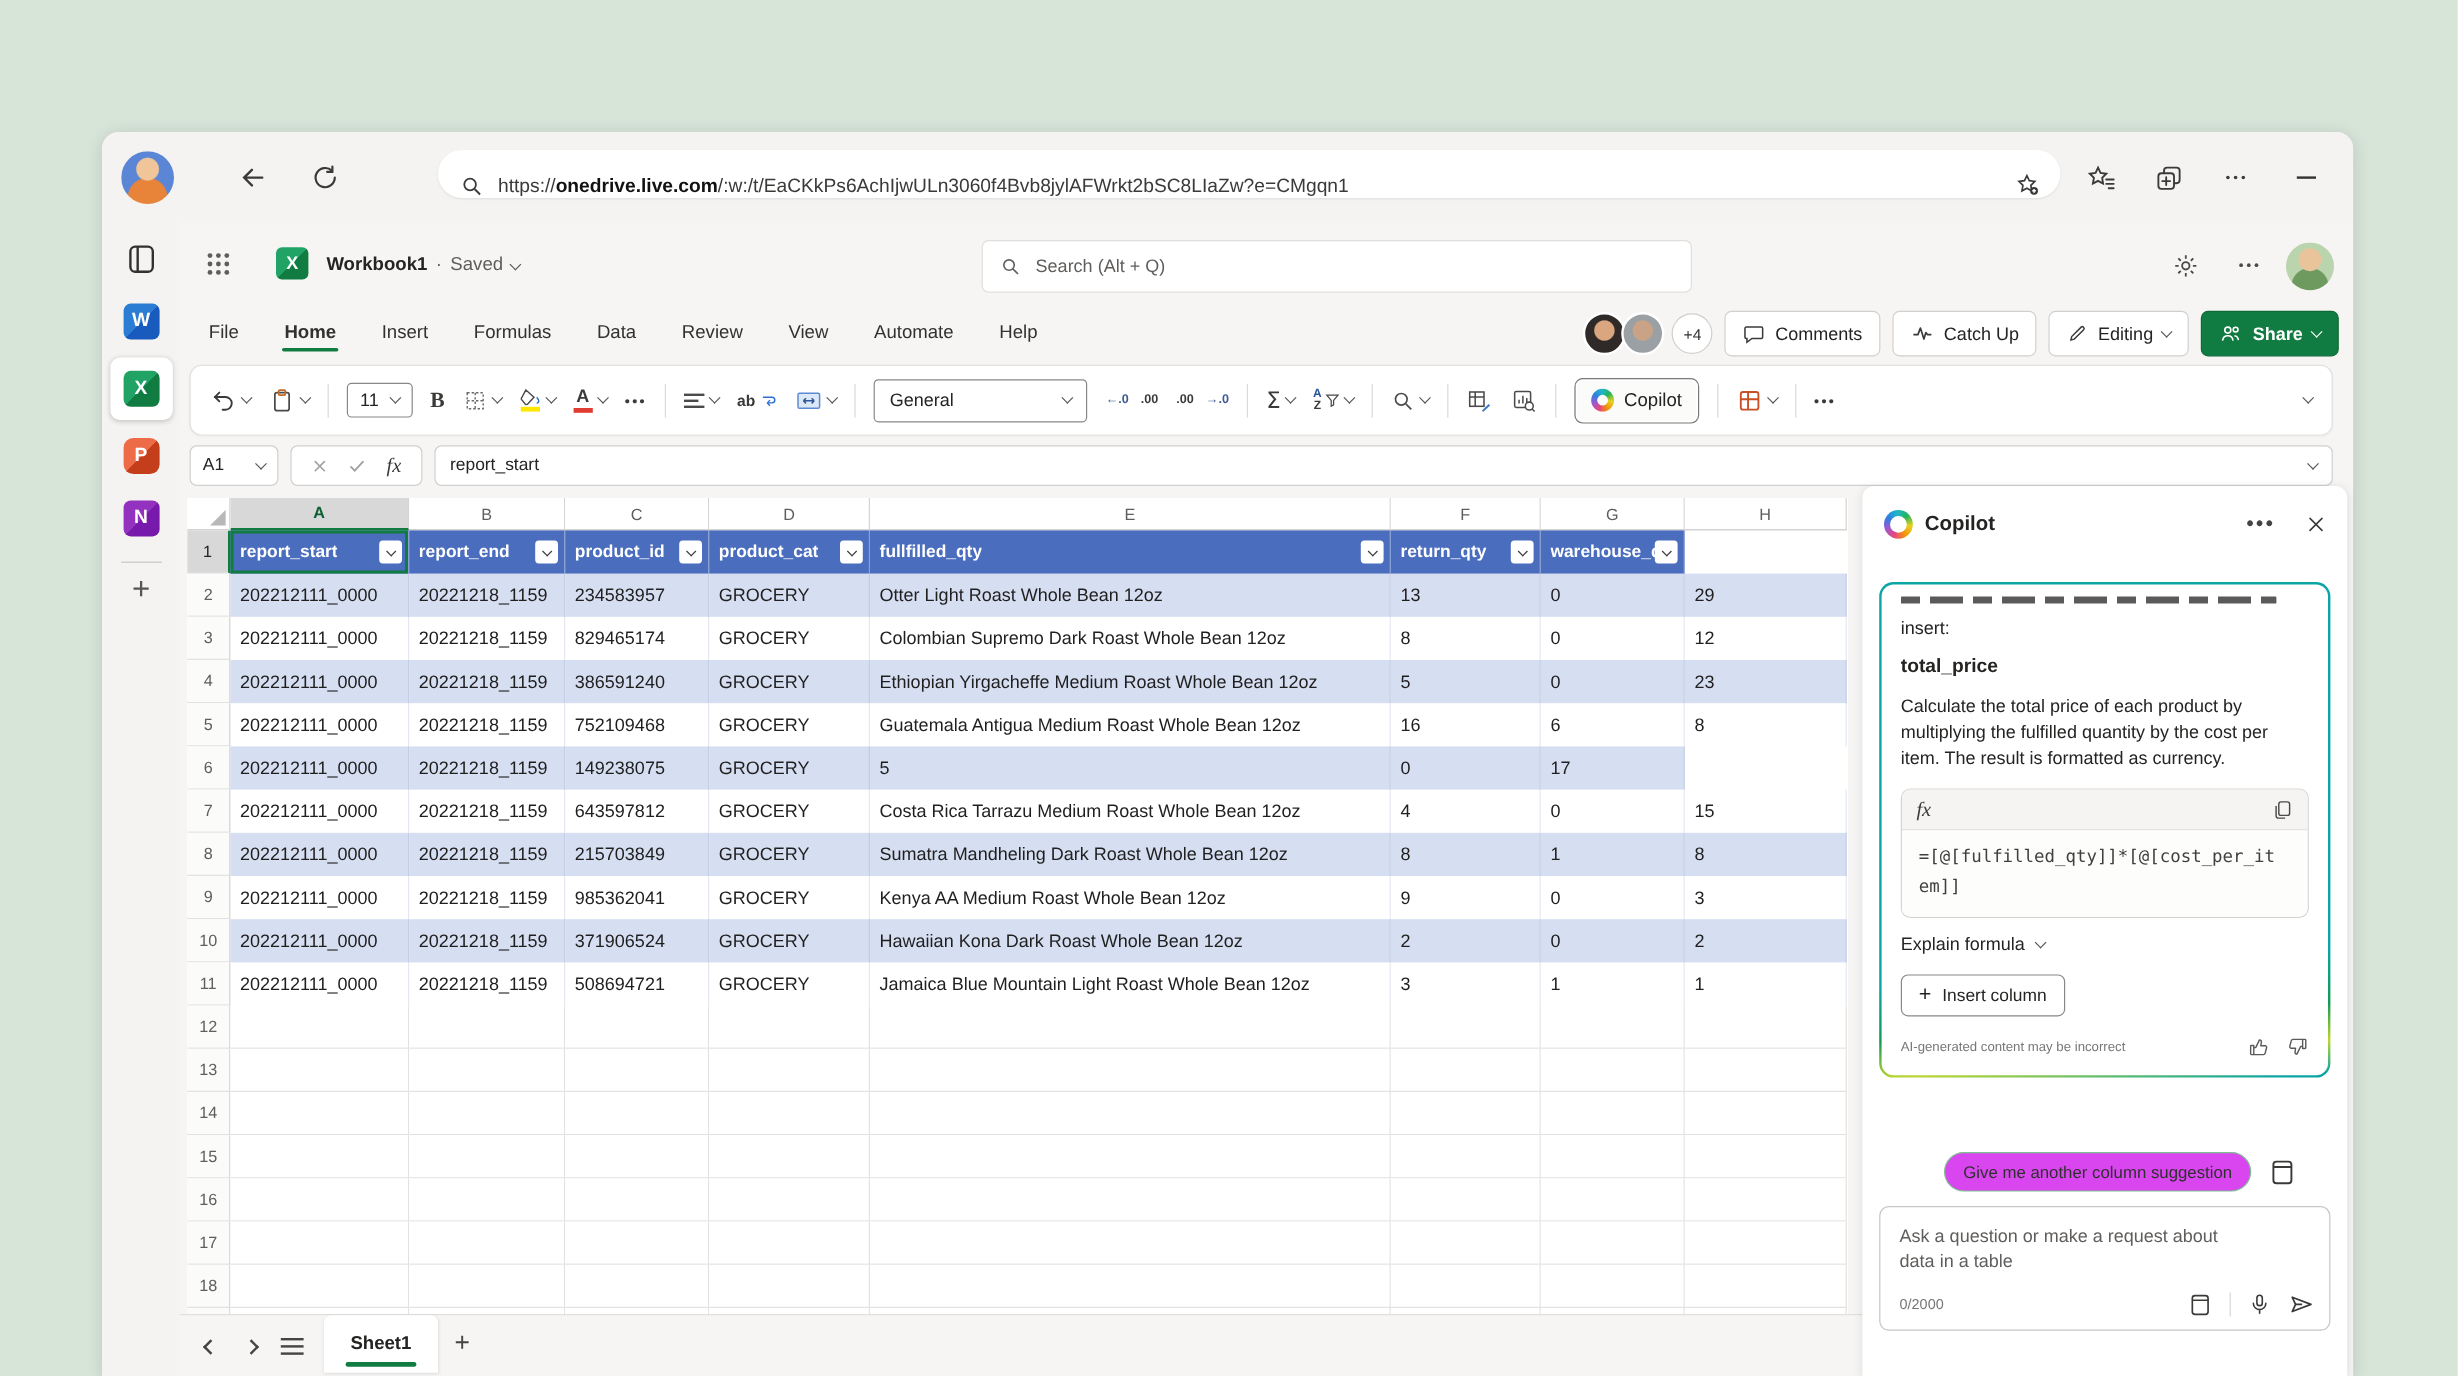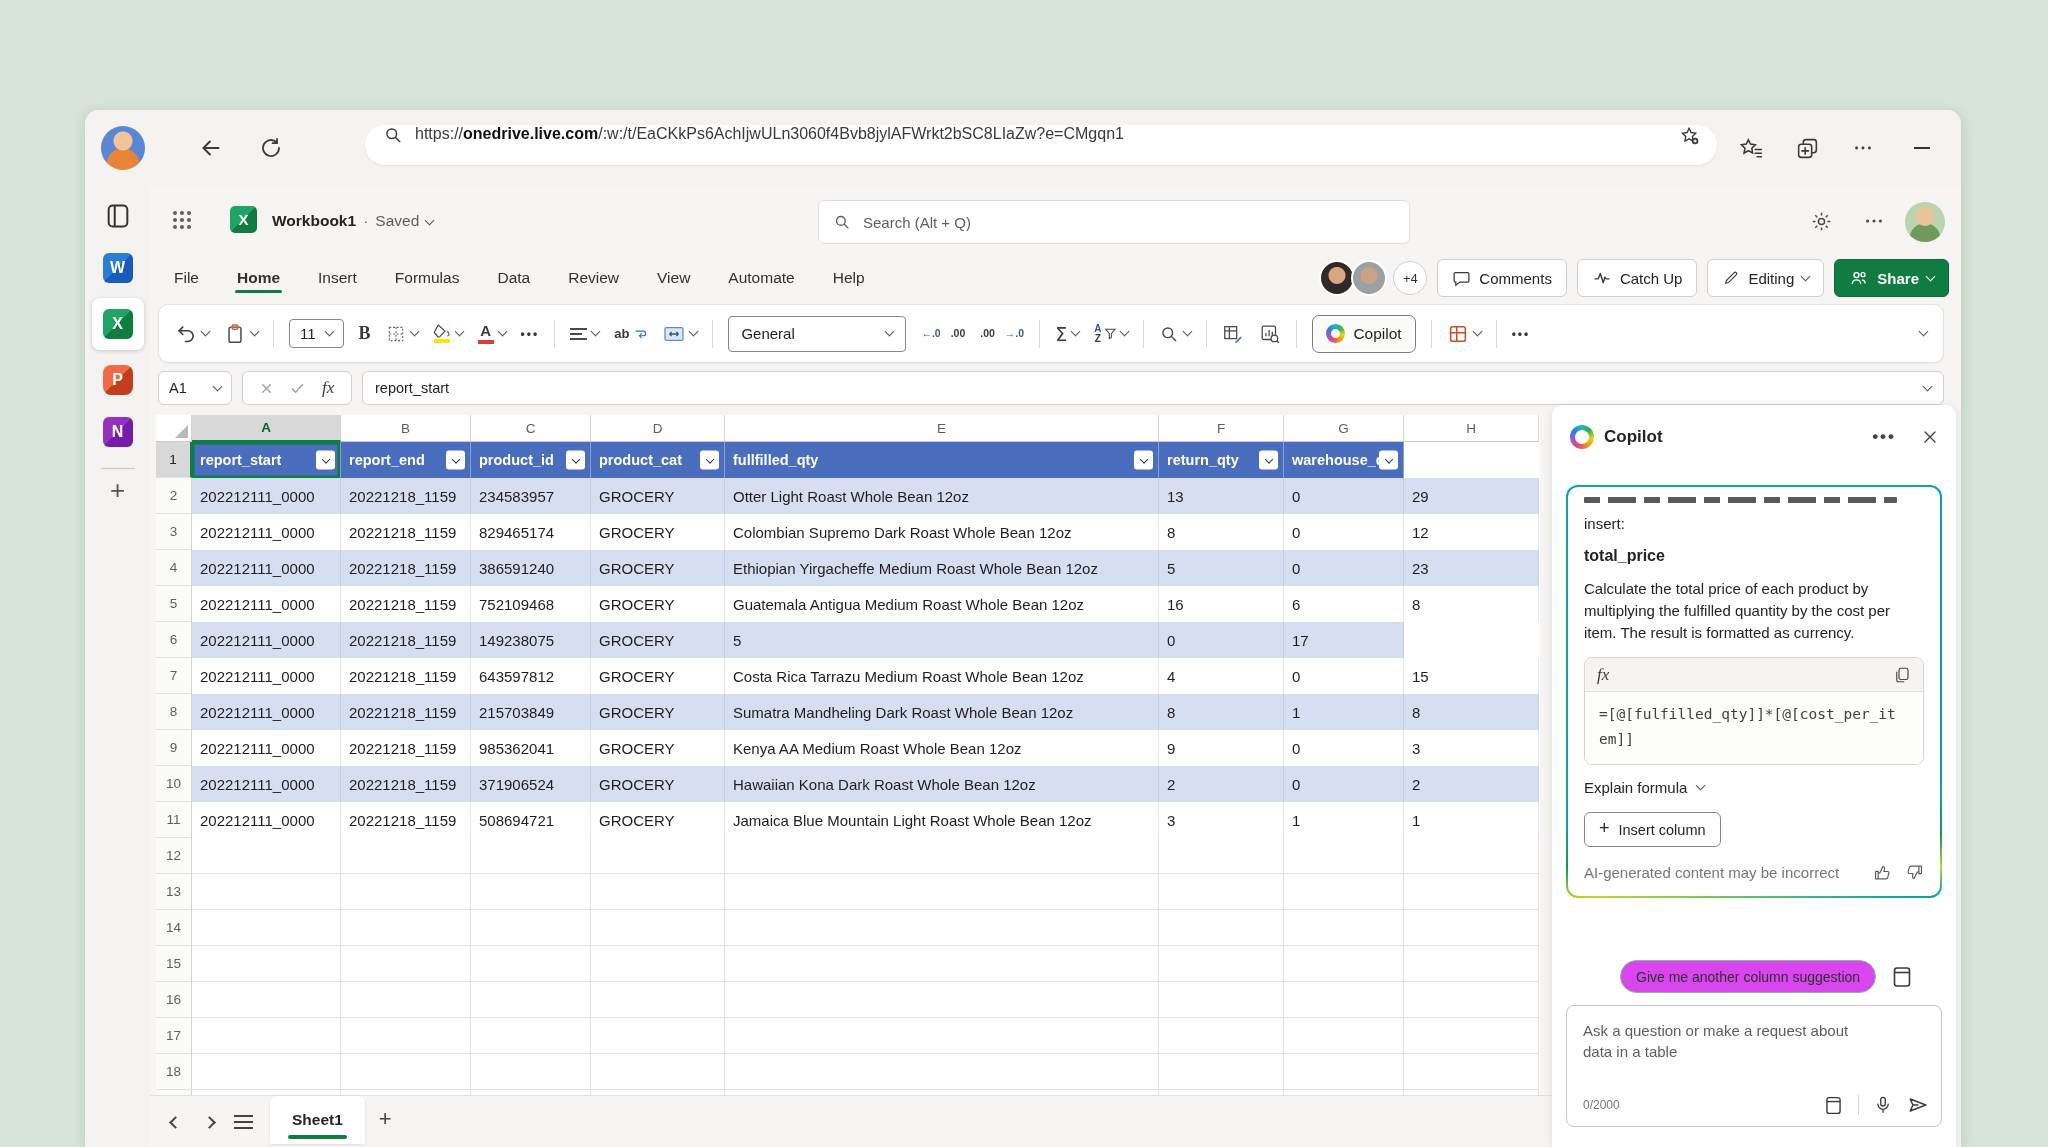--- a/index.html
+++ b/index.html
@@ -8,21 +8,21 @@
 
   
   .window { position:absolute; left:85px; top:110px; width:1876px; height:1037px;
             background:#f4f3f1; border-radius:14px 14px 0 0; box-shadow:0 2px 14px rgba(0,0,0,.12); overflow:hidden; }
   .btoolbar { position:relative; height:76px; background:#f4f3f1; }
   .profile-avatar { position:absolute; left:16px; top:16px; width:44px; height:44px; border-radius:50%;
        background:radial-gradient(circle at 50% 34%, #f0c59a 0 9px, transparent 10px),
                   radial-gradient(circle at 50% 88%, #e8833a 0 16px, transparent 17px), #5b86d6; }
   .nav-ic { position:absolute; top:22px; width:32px; height:32px; display:flex; align-items:center; justify-content:center; }
   .addr { position:absolute; left:280px; top:15px; width:1352px; height:40px; background:#fff; border-radius:23px;
-          box-shadow:0 1px 2px rgba(0,0,0,.08); display:flex; align-items:flex-start; padding:0 16px 0 18px; }
+          box-shadow:0 1px 2px rgba(0,0,0,.08); display:flex; align-items:flex-end; padding:0 16px 0 18px; }
   .addr .url { font-size:16px; color:#3b3a39; white-space:nowrap; overflow:hidden; margin-left:12px; flex:1; }
   .addr .url b { color:#111; font-weight:700; }
   .winctl { position:absolute; top:22px; width:34px; height:32px; display:flex; align-items:center; justify-content:center; }
   .min-glyph { width:16px; height:2px; background:#333; }
 
   
   .rail { position:absolute; left:0; top:76px; width:65px; bottom:0; background:#f4f3f1; }
   .rail-item { width:44px; height:44px; margin:8px auto; display:flex; align-items:center; justify-content:center; border-radius:8px; }
   .rail-item.active { background:#fff; width:52px; height:52px; box-shadow:0 1px 4px rgba(0,0,0,.18); }
   .tile { width:30px; height:30px; border-radius:6px; display:flex; align-items:center; justify-content:center;
@@ -158,26 +158,26 @@
   .fxhead { height:34px; background:#f5f4f2; border-bottom:1px solid #e1dfdd; display:flex; align-items:center;
             justify-content:space-between; padding:0 12px; }
   .fxbody { background:#fdfdfc; padding:10px 14px 12px; }
   .fxbody .code { font-family:"DejaVu Sans Mono", monospace; font-size:14.5px; line-height:25px; color:#404040;
                   width:300px; word-break:break-all; }
   .explain { display:flex; align-items:center; gap:10px; font-size:15px; margin:2px 0 16px; }
   .insbtn { display:inline-flex; align-items:center; gap:9px; border:1px solid #8a8886; border-radius:6px; height:35px;
             padding:0 14px; font-size:14.5px; background:#fff; margin-bottom:16px; }
   .insbtn .plus { font-size:18px; font-weight:400; margin-top:-2px; }
   .cardfoot { display:flex; align-items:center; }
-  .cardfoot .disc { font-size:15px; color:#797775; flex:1; }
+  .cardfoot .disc { font-size:11px; color:#797775; flex:1; }
   .pill-row { position:absolute; top:555px; left:0; width:100%; display:flex; align-items:center; }
   .pill { margin-left:68px; height:33px; border:1.5px solid #7fbe93; border-radius:17px; display:flex; align-items:center;
           padding:0 15px; font-size:14px; color:#2f2f2f; background:#d946ef; }
   .pill-note { margin-left:14px; }
-  .inputcard { position:absolute; left:14px; top:600px; width:376px; height:122px; border:1px solid #c8c6c4; border-radius:8px; background:#fff; }
+  .inputcard { position:absolute; left:14px; top:600px; width:376px; height:104px; border:1px solid #c8c6c4; border-radius:8px; background:#fff; }
   .inputcard .ph { padding:14px 16px 0; font-size:15px; color:#605e5c; line-height:21px; width:320px; }
   .inputfoot { position:absolute; left:16px; right:12px; bottom:10px; display:flex; align-items:center; }
   .counter { font-size:12px; color:#797775; flex:1; }
   .ifoot-ic { display:flex; align-items:center; gap:14px; }
   .ifoot-div { width:1px; height:20px; background:#d8d6d3; }
 
   svg { display:block; }
 </style>
 </head>
 <body>

